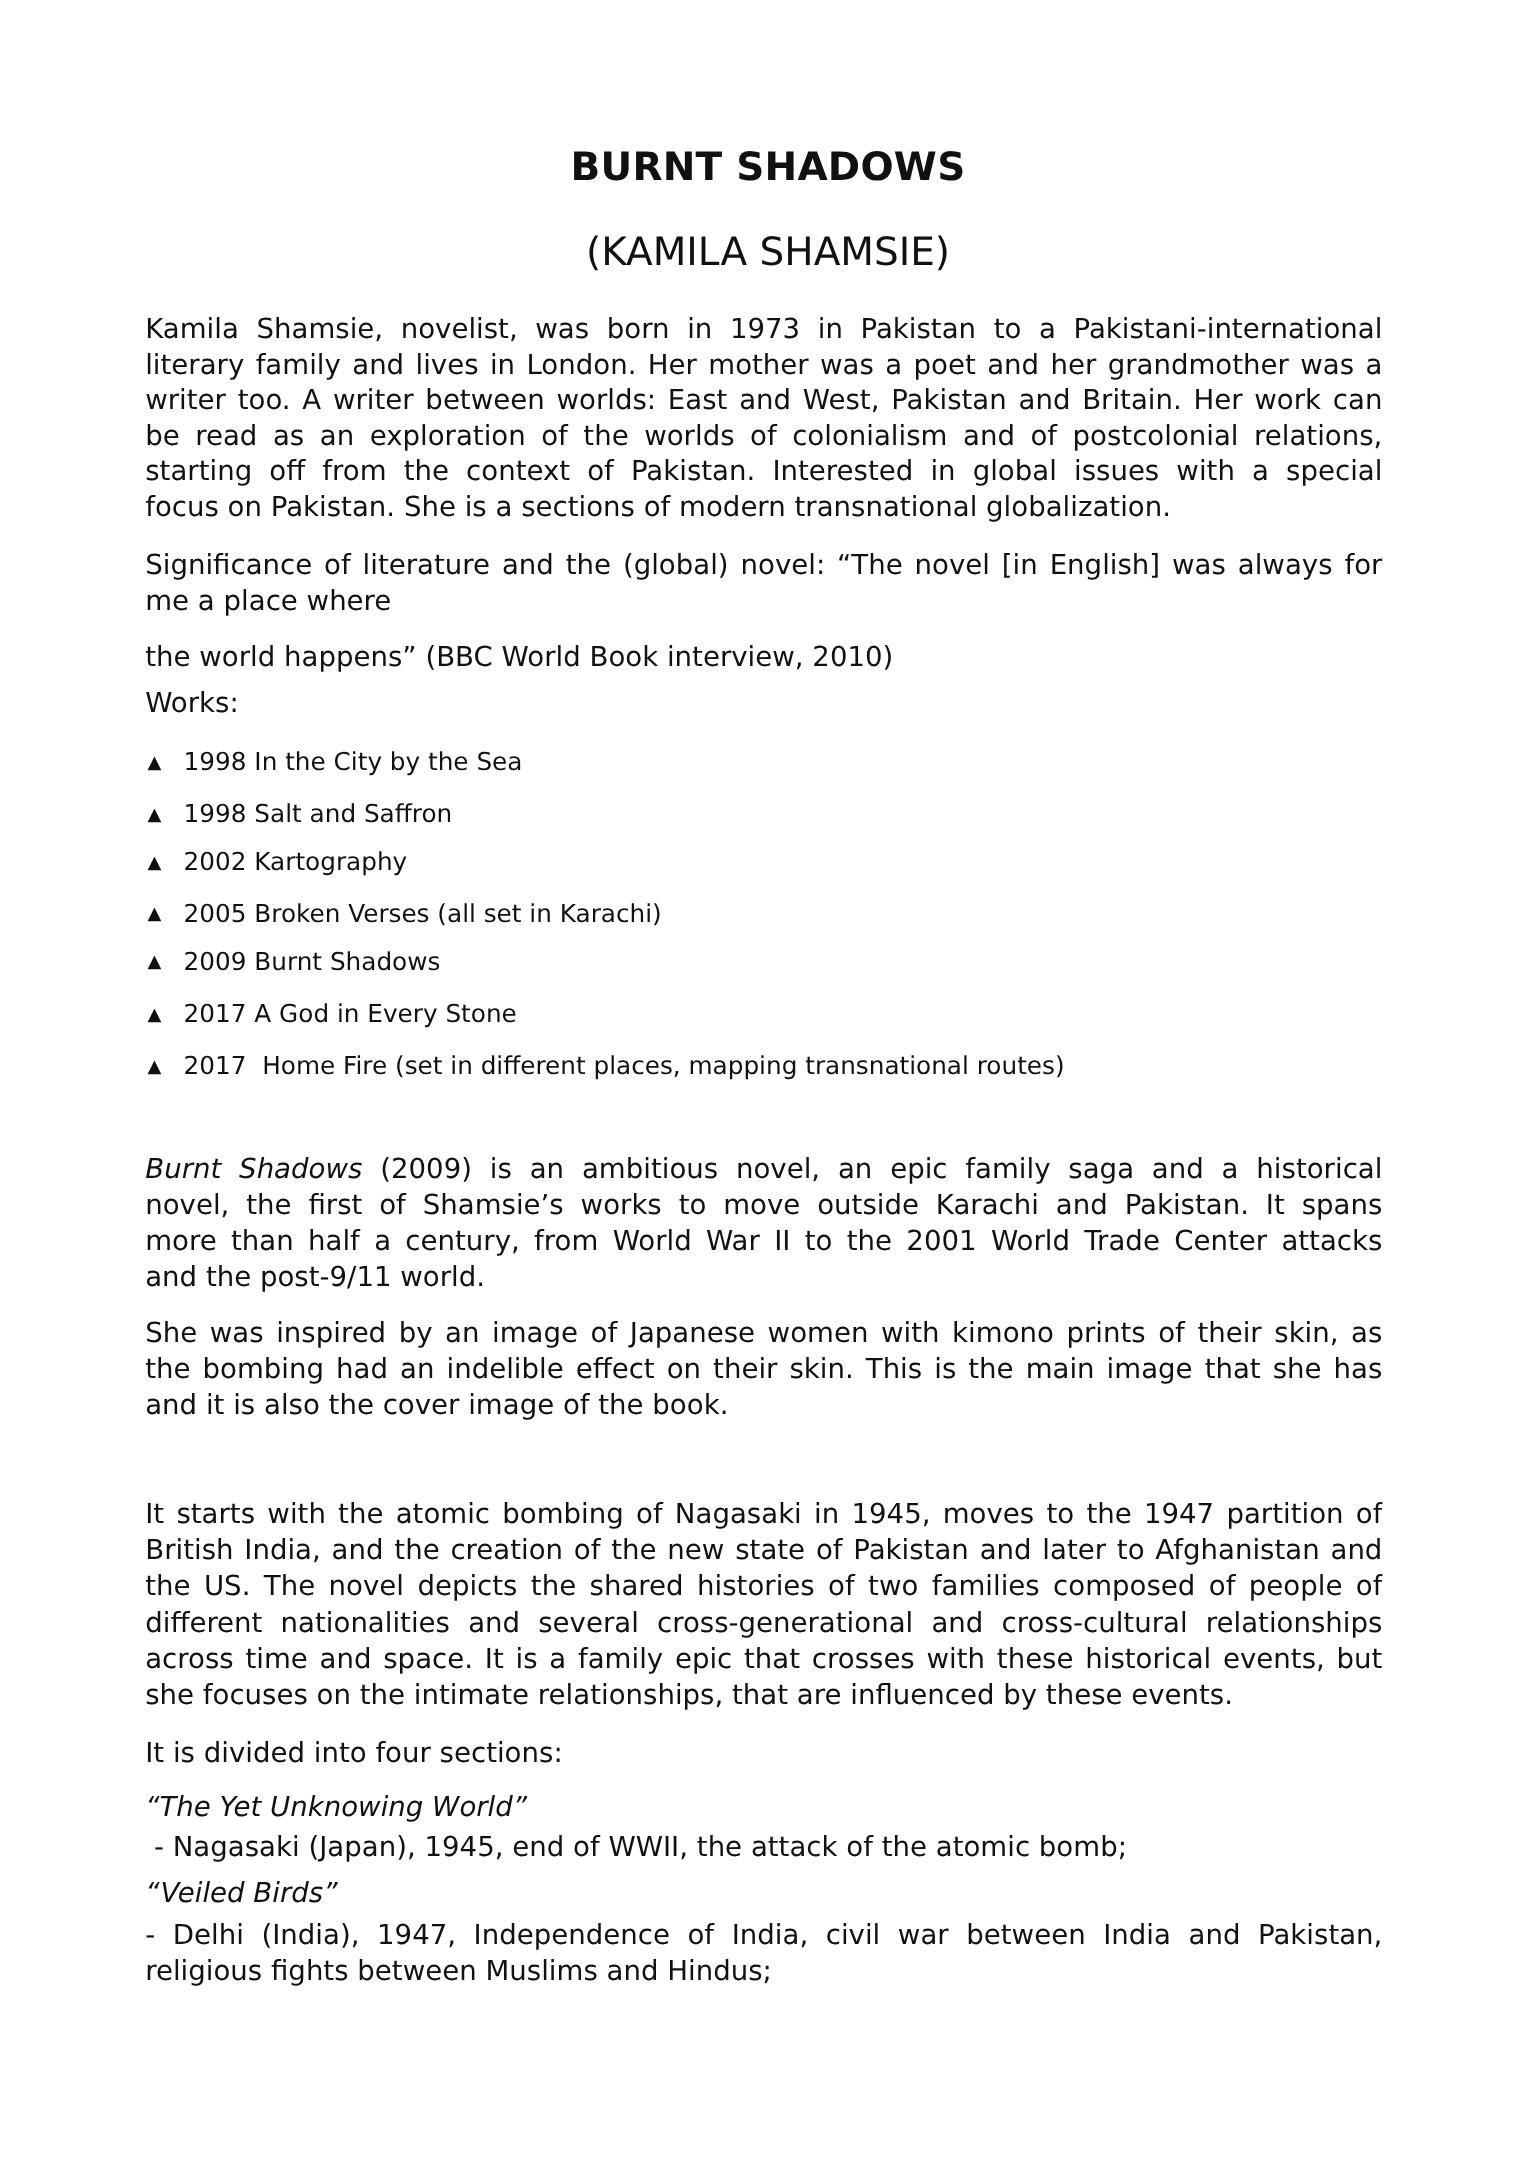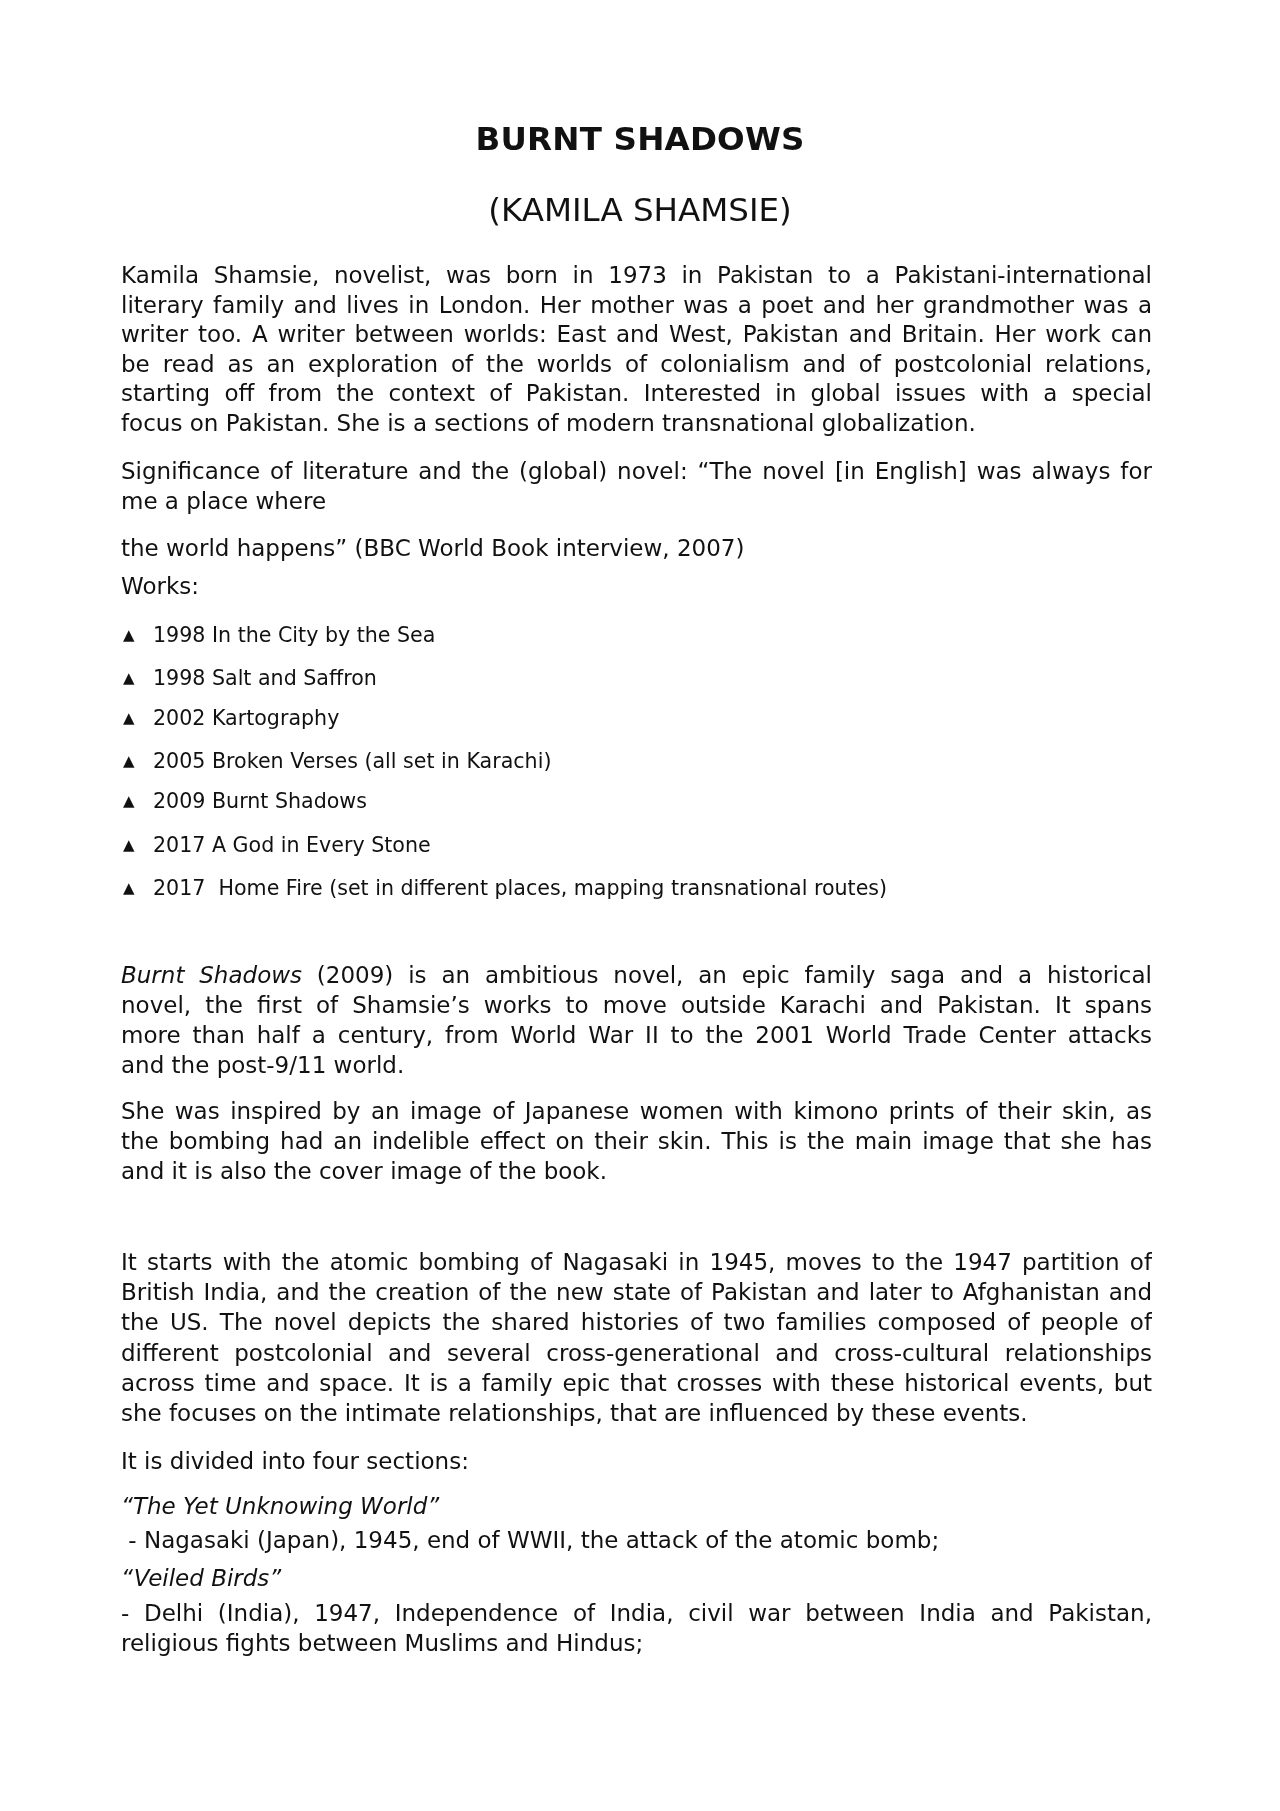--- a/index.html
+++ b/index.html
@@ -100,21 +100,21 @@
     <div class="line justify" style="top:351px">be read as an exploration of the worlds of colonialism and of postcolonial relations,</div>
     <div class="line justify" style="top:380px">starting off from the context of Pakistan. Interested in global issues with a special</div>
     <div class="line left" style="top:410px">focus on Pakistan. She is a sections of modern transnational globalization.</div>
   </div>
 
   <div>
     <div class="line justify" style="top:458px">Significance of literature and the (global) novel: “The novel [in English] was always for</div>
     <div class="line left" style="top:488px">me a place where</div>
   </div>
 
-  <div class="line left" style="top:535px">the world happens” (BBC World Book interview, 2007)</div>
+  <div class="line left" style="top:535px">the world happens” (BBC World Book interview, 2010)</div>
 
   <div class="line left bold" style="top:573px">Works:</div>
 
   <div>
     <div class="list-item" style="top:622px">
       <span class="bullet">▲</span>
       <span class="item-text">1998 In the City by the Sea</span>
     </div>
     <div class="list-item" style="top:665px">
       <span class="bullet">▲</span>
@@ -152,21 +152,21 @@
   <div>
     <div class="line justify" style="top:1098px">She was inspired by an image of Japanese women with kimono prints of their skin, as</div>
     <div class="line justify" style="top:1128px">the bombing had an indelible effect on their skin. This is the main image that she has</div>
     <div class="line left" style="top:1158px">and it is also the cover image of the book.</div>
   </div>
 
   <div>
     <div class="line justify" style="top:1249px">It starts with the atomic bombing of Nagasaki in 1945, moves to the 1947 partition of</div>
     <div class="line justify" style="top:1279px">British India, and the creation of the new state of Pakistan and later to Afghanistan and</div>
     <div class="line justify" style="top:1309px">the US. The novel depicts the shared histories of two families composed of people of</div>
-    <div class="line justify" style="top:1340px">different postcolonial and several cross-generational and cross-cultural relationships</div>
+    <div class="line justify" style="top:1340px">different nationalities and several cross-generational and cross-cultural relationships</div>
     <div class="line justify" style="top:1370px">across time and space. It is a family epic that crosses with these historical events, but</div>
     <div class="line left" style="top:1400px"><span>she focuses on the </span><span class="bold">intimate</span><span> relationships, that are influenced by these events.</span></div>
   </div>
 
   <div class="line left" style="top:1448px">It is divided into four sections:</div>
 
   <div>
     <div class="line left ital" style="top:1493px">“The Yet Unknowing World”</div>
     <div class="line left" style="top:1527px; white-space:pre"> - Nagasaki (Japan), 1945, end of WWII, the attack of the atomic bomb;</div>
     <div class="line left ital" style="top:1565px">“Veiled Birds”</div>

